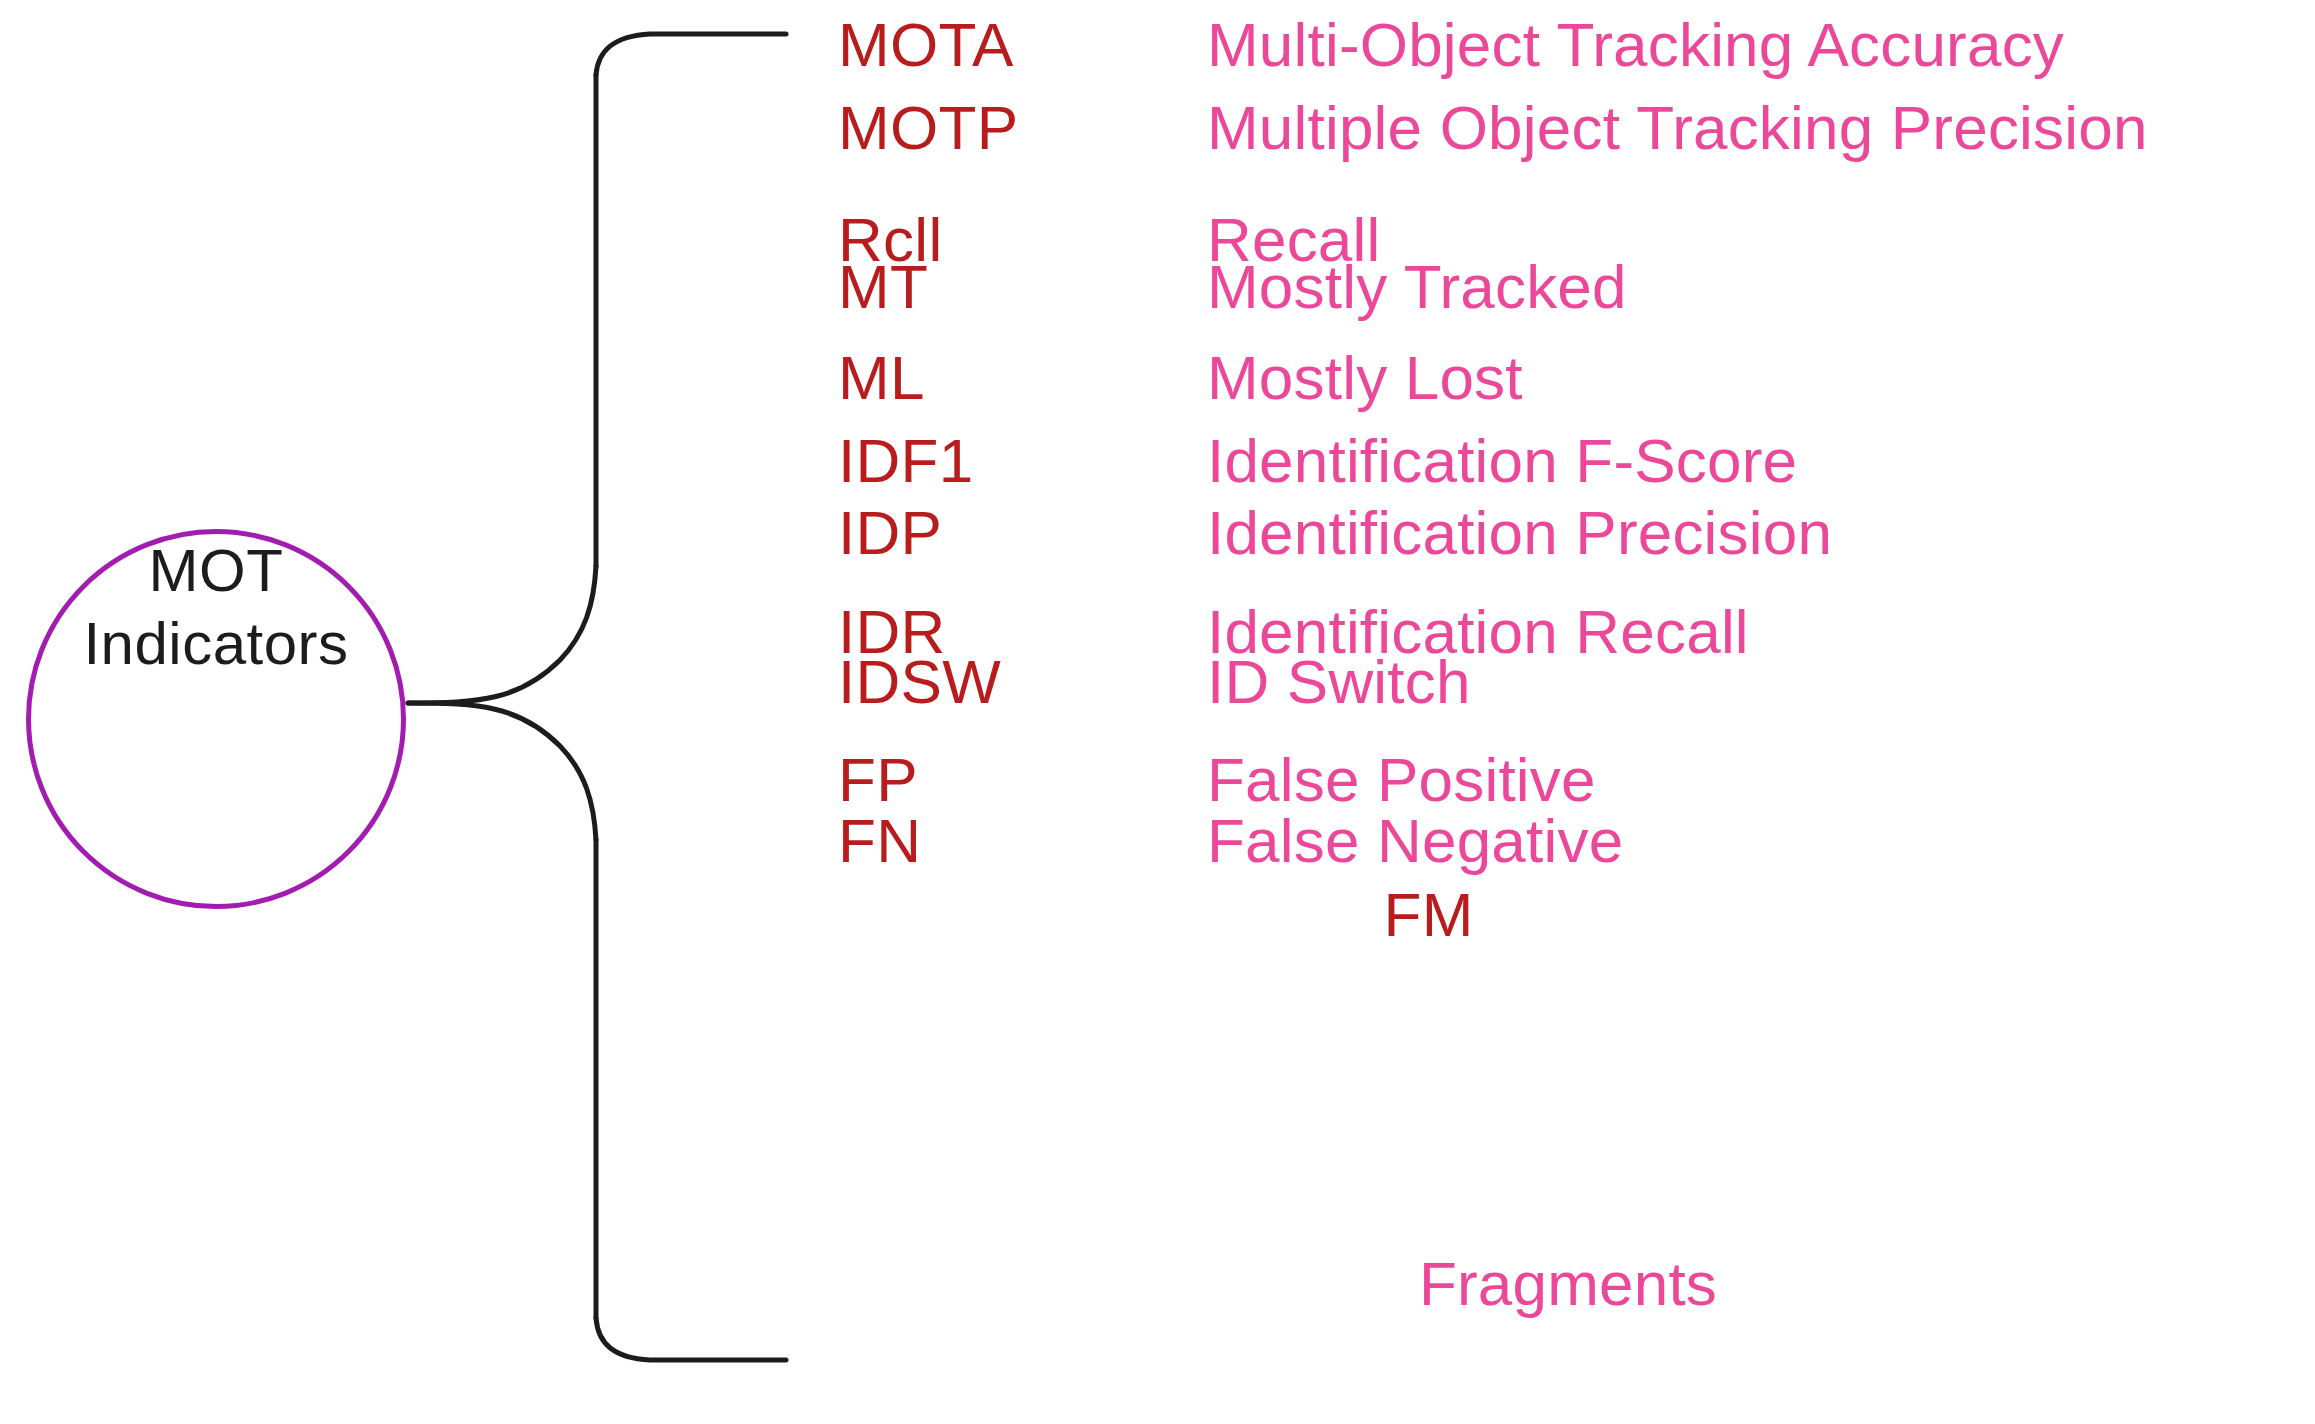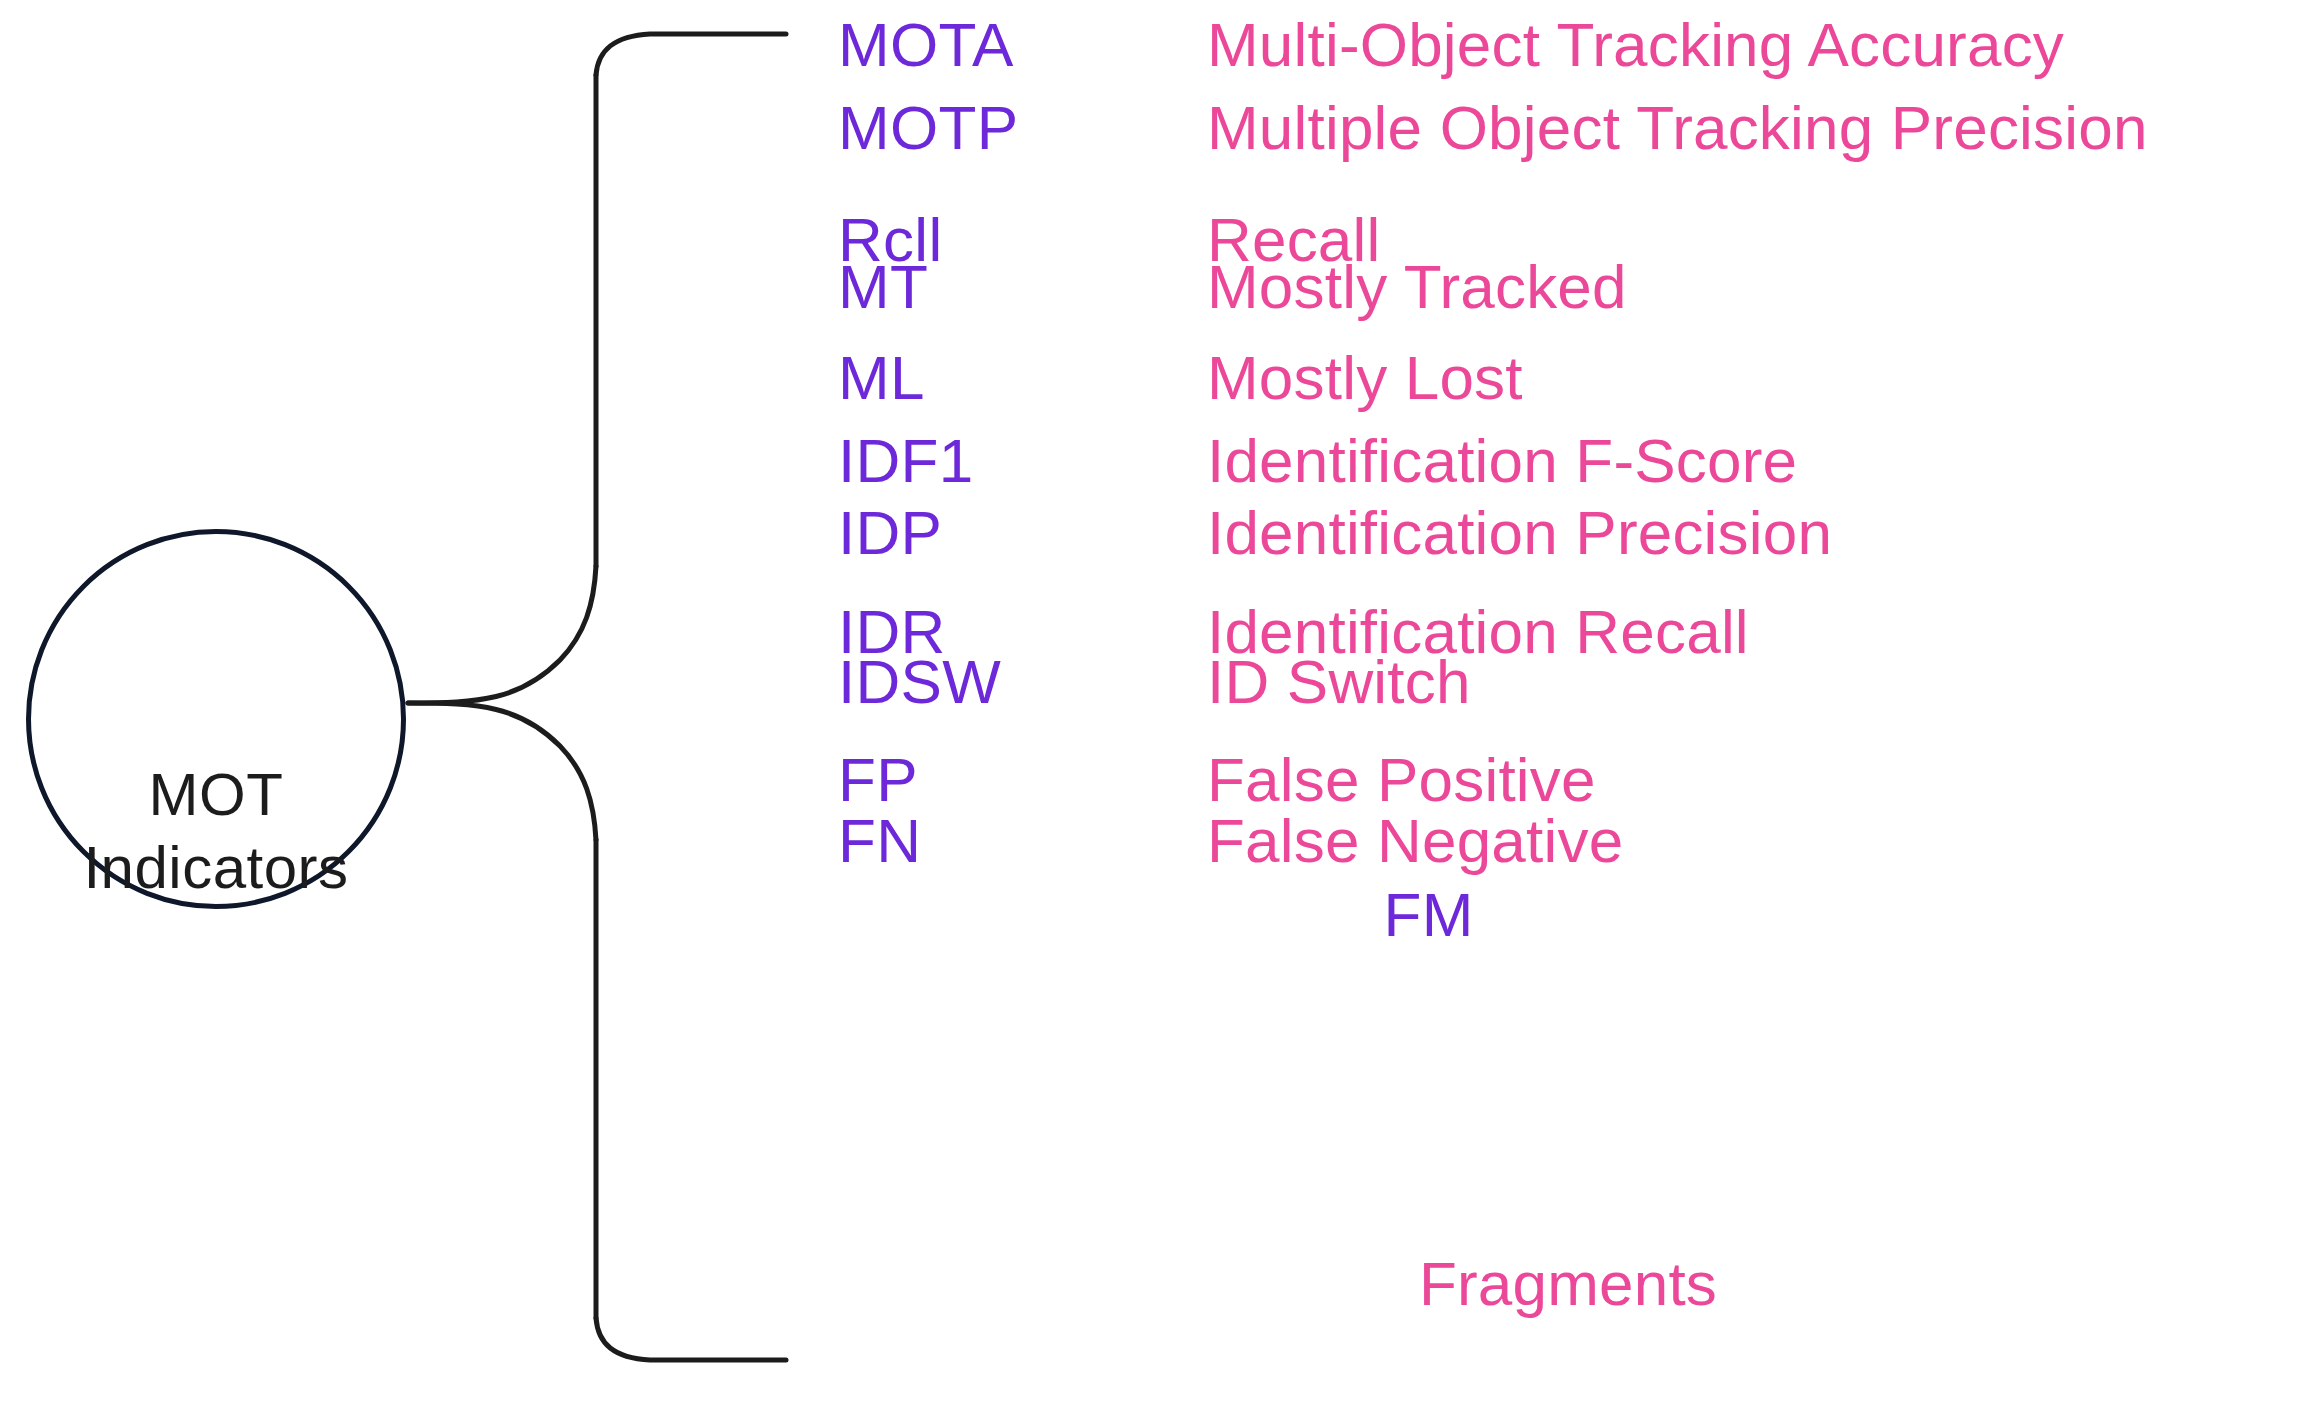--- a/index.html
+++ b/index.html
@@ -34,27 +34,27 @@
     pointer-events: none;
   }
 
   
   .root-node {
     position: absolute;
     left: 26px;
     top: 529px;
     width: 380px;
     height: 380px;
-    border: 5px solid #0f172a;
+    border: 5px solid #a21caf;
     border-radius: 50%;
     box-sizing: border-box;
     display: flex;
     flex-direction: column;
     align-items: center;
-    justify-content: flex-end;
+    justify-content: flex-start;
     background: #ffffff;
   }
   .root-line {
     font-size: 60px;
     line-height: 1.22;
     letter-spacing: 0.5px;
     color: #1c1c1c;
     white-space: nowrap;
     text-align: center;
   }
@@ -74,21 +74,21 @@
     height: 74px;
     display: flex;
     align-items: center;
   }
   .abbr {
     width: 369px;
     flex: 0 0 369px;
     font-size: 62px;
     line-height: 1;
     letter-spacing: 0.3px;
-    color: #6d28d9;
+    color: #b91c1c;
     white-space: nowrap;
   }
   .desc {
     flex: 1 1 auto;
     font-size: 62px;
     line-height: 1;
     letter-spacing: 0.2px;
     color: #ec4899;
     white-space: nowrap;
   }

